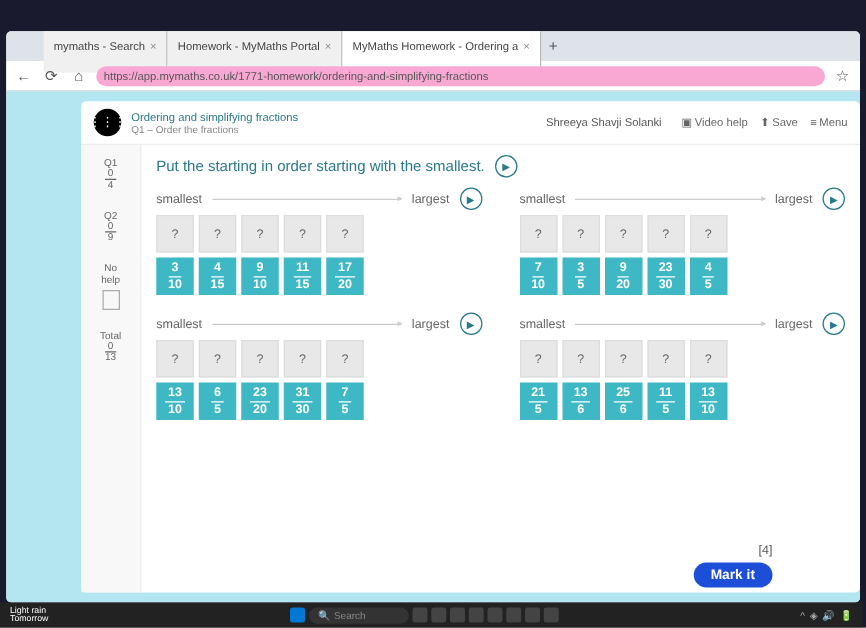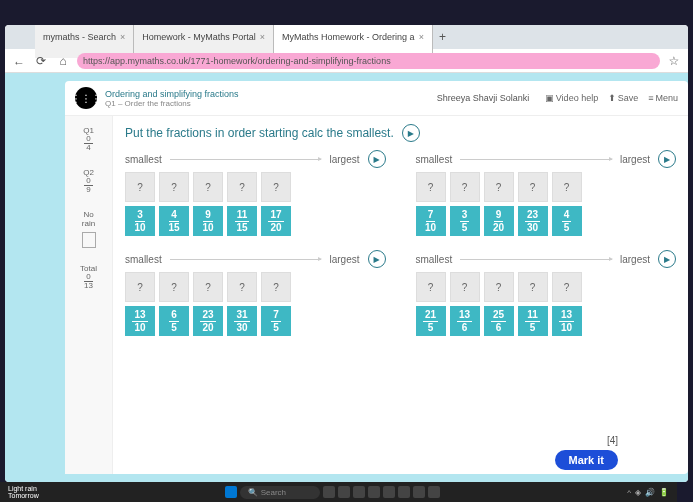--- a/index.html
+++ b/index.html
@@ -39,21 +39,21 @@
 .set-hdr .arrow { flex: 1; height: 1px; background: #ccc; position: relative; margin: 0 4px; }
 .set-hdr .arrow::after { content: ''; position: absolute; right: -1px; top: -2px; border-left: 4px solid #ccc; border-top: 2px solid transparent; border-bottom: 2px solid transparent; }
 .row { display: flex; gap: 4px; margin-bottom: 4px; }
 .slot, .tile { width: 30px; height: 30px; display: flex; flex-direction: column; align-items: center; justify-content: center; font-size: 10px; }
 .slot { background: #e8e8e8; color: #666; border: 1px solid #ddd; }
 .tile { background: #3eb8c4; color: #fff; font-weight: bold; line-height: 1; }
 .tile .n { border-bottom: 1.5px solid #fff; padding: 0 2px 1px; margin-bottom: 1px; }
 .marks { font-size: 10px; color: #555; text-align: right; margin-top: 2px; }
 .markit { position: absolute; bottom: 12px; right: 70px; }
 .markit-btn { background: #1d4ed8; color: #fff; border: none; border-radius: 12px; padding: 4px 14px; font-size: 11px; font-weight: bold; }
-.taskbar { position: absolute; bottom: 0; left: 0; right: 16px; height: 20px; background: #222; display: flex; align-items: center; padding: 0 8px; gap: 4px; }
+.taskbar { position: absolute; bottom: 0; left: 0; right: 3px; height: 20px; background: #222; display: flex; align-items: center; padding: 0 8px; gap: 4px; }
 .weather { color: #fff; font-size: 7px; line-height: 1; }
 .tb-center { flex: 1; display: flex; justify-content: center; gap: 3px; align-items: center; }
 .tb-search { background: #333; border-radius: 10px; padding: 2px 8px; color: #888; font-size: 8px; width: 80px; }
 .tb-icon { width: 12px; height: 12px; background: #444; border-radius: 2px; }
 .sys-tray { color: #aaa; font-size: 8px; display: flex; gap: 4px; }
 </style>
 </head>
 <body>
 
 <div class="desktop">
@@ -109,31 +109,31 @@
             <div class="sb-item">
               <div class="sb-label">Q1</div>
               <div class="sb-frac"><span class="n">0</span><br><span>4</span></div>
             </div>
             <div class="sb-item">
               <div class="sb-label">Q2</div>
               <div class="sb-frac"><span class="n">0</span><br><span>9</span></div>
             </div>
             <div class="sb-item">
               <div>No</div>
-              <div>rain</div>
+              <div>help</div>
               <div style="margin-top:4px;border:1px solid #aaa;width:14px;height:16px;margin-left:auto;margin-right:auto;"></div>
             </div>
             <div class="sb-item">
               <div class="sb-label">Total</div>
               <div class="sb-frac"><span class="n">0</span><br><span>13</span></div>
             </div>
           </div>
           <div class="main">
             <div class="instr">
-              <span class="instr-txt">Put the fractions in order starting calc the smallest.</span>
+              <span class="instr-txt">Put the starting in order starting with the smallest.</span>
               <span class="play">▶</span>
             </div>
             <div class="grid" id="grid">
                 <div class="set">
                   <div class="set-hdr">
                     <span>smallest</span>
                     <span class="arrow"></span>
                     <span>largest</span>
                     <span class="play" style="margin-left:4px;">▶</span>
                   </div>

